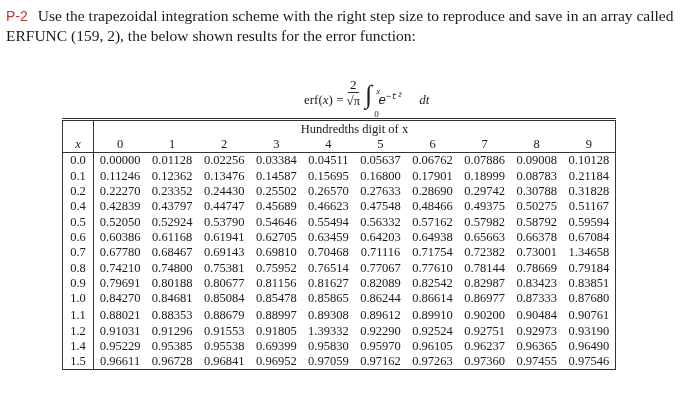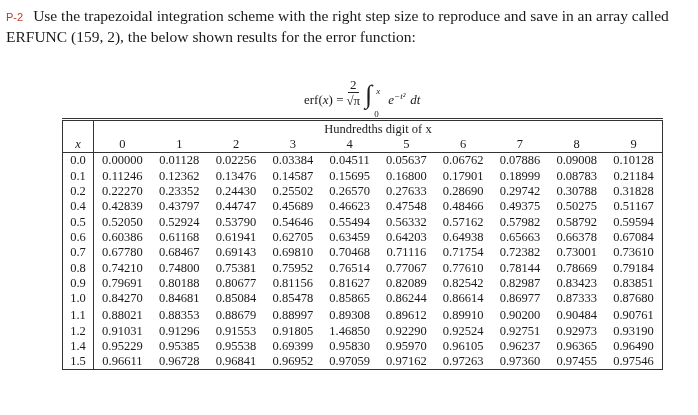--- a/index.html
+++ b/index.html
@@ -1,31 +1,31 @@
 <!DOCTYPE html>
 <html><head>
 <meta charset="utf-8">
 <style>
   html, body { margin: 0; padding: 0; background: #ffffff; }
   body { width: 698px; height: 415px; position: relative; overflow: hidden;
          font-family: "Liberation Serif", "DejaVu Serif", serif; color: #1a1a1a; }
   .prob { position: absolute; left: 6px; top: 6px; width: 690px; font-size: 15.5px; line-height: 19px; }
-  .prob .num { color: #c0392b; font-family: "Liberation Sans", "DejaVu Sans", sans-serif; font-size: 11px; margin-right: 10px; }
+  .prob .num { color: #c0392b; font-family: "Liberation Sans", "DejaVu Sans", sans-serif; font-size: 14px; margin-right: 10px; }
   .formula { position: absolute; left: 304px; top: 66px; height: 42px; font-size: 13px; display: flex; align-items: flex-end; }
   .formula .frac { display: inline-flex; flex-direction: column; align-items: center; margin: 0 3px; }
   .formula .frac .n { border-bottom: 1px solid #222; padding: 0 2px; line-height: 14px; }
   .formula .frac .d { line-height: 15px; }
   .formula .int { font-size: 26px; position: relative; margin: 0 2px 0 2px; line-height: 26px; }
   .formula .int .up { position: absolute; font-size: 9px; font-style: italic; left: 11px; top: -4px; }
   .formula .int .lo { position: absolute; font-size: 9px; left: 9px; top: 19px; }
-  .formula .sp { margin-left: 14px; }
+  .formula .sp { margin-left: 4px; font-family: Liberation Mono, monospace; }
   .formula sup { font-size: 9px; }
   .it { font-style: italic; }
 
-  table.erf { position: absolute; left: 62px; top: 118px; width: 601px; border-collapse: collapse;
+  table.erf { position: absolute; left: 62px; top: 118px; width: 554px; border-collapse: collapse;
               font-size: 12.5px; border-top: 3px double #333; border-right: 1.5px solid #333;
               border-bottom: 1.5px solid #333; border-left: 1.5px solid #333; }
   table.erf td, table.erf th { padding: 0 4px; height: 15.3px; line-height: 15px; text-align: center; font-weight: normal; white-space: nowrap; }
   table.erf th.xcol, table.erf td.xcol { border-right: 1.5px solid #333; width: 22px; }
   table.erf tr.head1 th { height: 16px; }
   table.erf tr.head2 th { border-bottom: 1px solid #333; }
   table.erf tr.gap td { padding-top: 2px; text-align: center; }
 </style>
 </head>
 <body>
@@ -35,21 +35,21 @@
 </div>
 
 <div class="formula">
   <span><span>erf(</span><span class="it">x</span><span>) =</span></span>
   <span class="frac">
     <span class="n">2</span>
     <span class="d">√π</span>
   </span>
   <span class="int"><span>∫</span><span class="up">x</span><span class="lo">0</span></span>
   <span class="sp it"><span>e</span><sup>−t²</sup></span>
-  <span class="it" style="margin-left:5px">dt</span>
+  <span class="it" style="margin-left:17px">dt</span>
 </div>
 
 <table class="erf" id="erf-table">
   <thead>
     <tr class="head1">
       <th class="xcol"></th>
       <th colspan="10"><span>Hundredths digit of x</span></th>
     </tr>
     <tr class="head2" id="col-head-row">
       <th class="xcol it">x</th>
@@ -148,21 +148,21 @@
         <td class="xcol">0.7</td>
         <td>0.67780</td>
         <td>0.68467</td>
         <td>0.69143</td>
         <td>0.69810</td>
         <td>0.70468</td>
         <td>0.71116</td>
         <td>0.71754</td>
         <td>0.72382</td>
         <td>0.73001</td>
-        <td>0.73610</td>
+        <td>1.34658</td>
       </tr>
       <tr>
         <td class="xcol">0.8</td>
         <td>0.74210</td>
         <td>0.74800</td>
         <td>0.75381</td>
         <td>0.75952</td>
         <td>0.76514</td>
         <td>0.77067</td>
         <td>0.77610</td>
@@ -208,21 +208,21 @@
         <td>0.90200</td>
         <td>0.90484</td>
         <td>0.90761</td>
       </tr>
       <tr>
         <td class="xcol">1.2</td>
         <td>0.91031</td>
         <td>0.91296</td>
         <td>0.91553</td>
         <td>0.91805</td>
-        <td>1.46850</td>
+        <td>1.39332</td>
         <td>0.92290</td>
         <td>0.92524</td>
         <td>0.92751</td>
         <td>0.92973</td>
         <td>0.93190</td>
       </tr>
       <tr>
         <td class="xcol">1.4</td>
         <td>0.95229</td>
         <td>0.95385</td>

